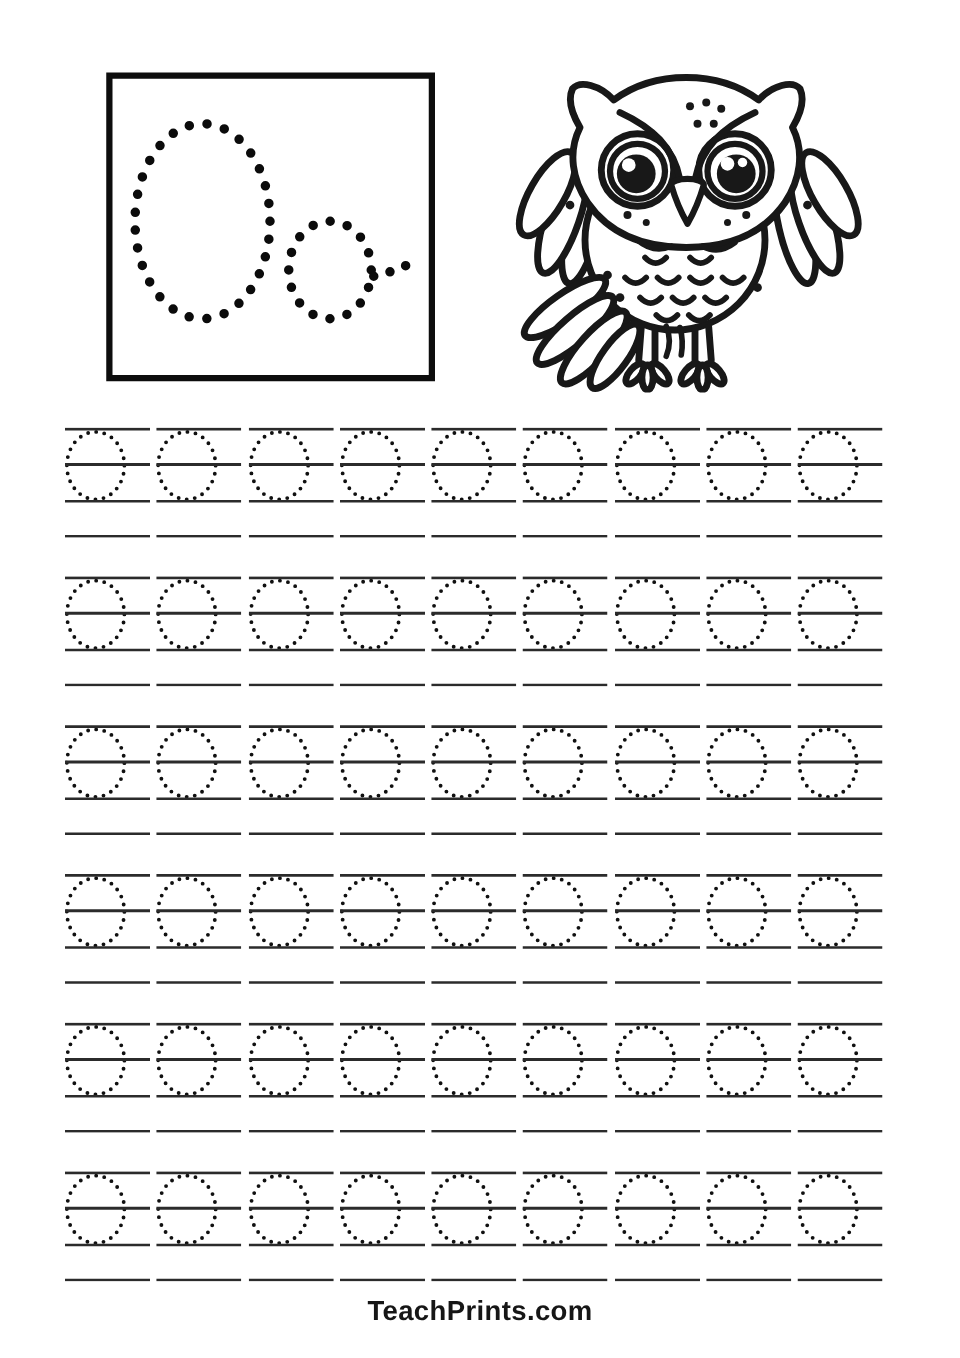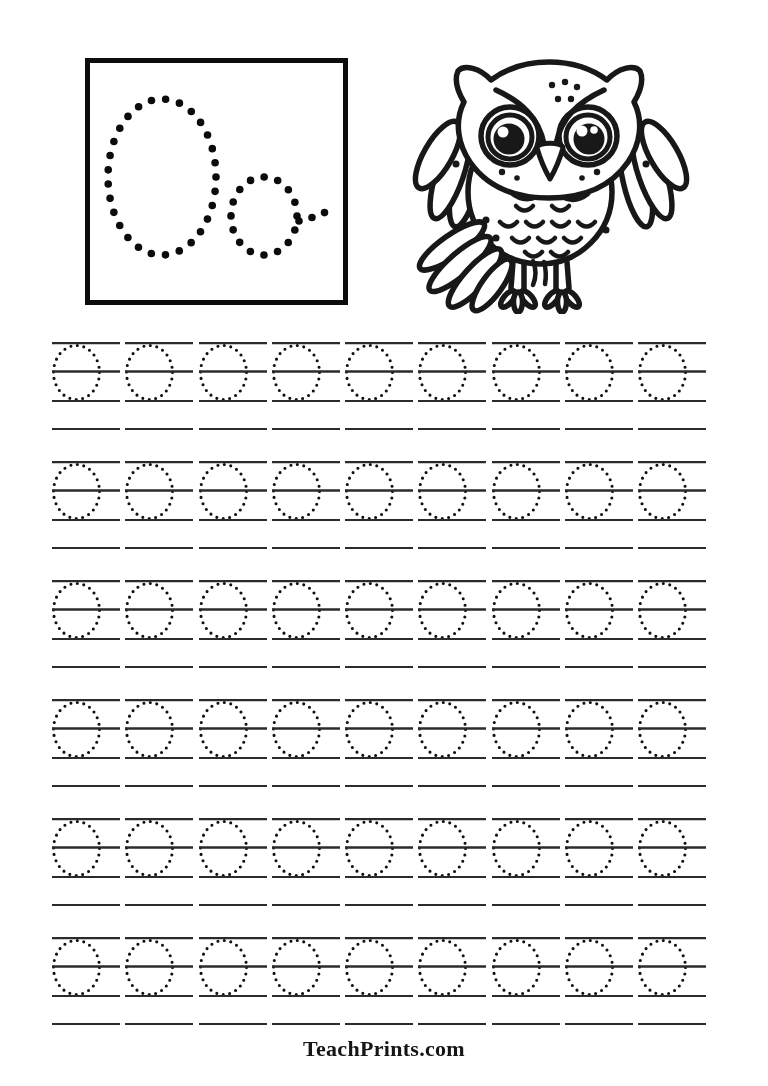--- a/index.html
+++ b/index.html
@@ -11,21 +11,21 @@
     position:absolute; left:85px; top:58px; width:253px; height:237px;
     border:5px solid #0d0d0d; background:#ffffff;
   }
   .letter-box svg { position:absolute; left:0; top:0; }
   .owl-wrap { position:absolute; left:412px; top:56px; width:278px; height:258px; }
   .tracing-grid { position:absolute; left:52px; top:342px; width:654px; }
   .trace-row { display:flex; justify-content:space-between; height:88px; margin-bottom:31px; }
   .trace-cell { width:68px; height:88px; }
   .footer {
     position:absolute; top:1036px; left:0; width:100%; text-align:center;
-    font-size:22px; font-weight:bold; letter-spacing:0.3px; color:#161616;font-family:Liberation Serif, serif;
+    font-size:22px; font-weight:bold; letter-spacing:0.3px; color:#161616;
   }
 </style>
 </head>
 <body>
 
 <div class="page">
 
   <div class="letter-box">
     <svg width="253" height="237" viewBox="0 0 253 237" aria-label="Oo">
       <ellipse cx="72" cy="114" rx="54" ry="78" fill="none" stroke="#0b0b0b" stroke-width="7.6" stroke-linecap="round" stroke-dasharray="0 14.4"></ellipse>

